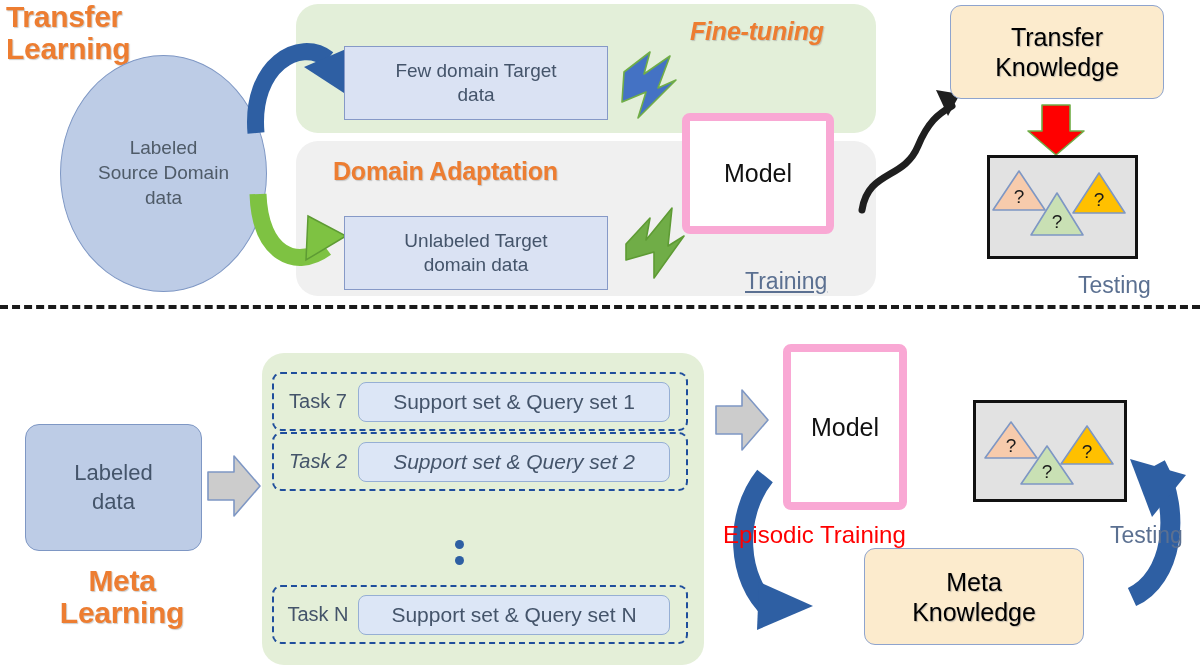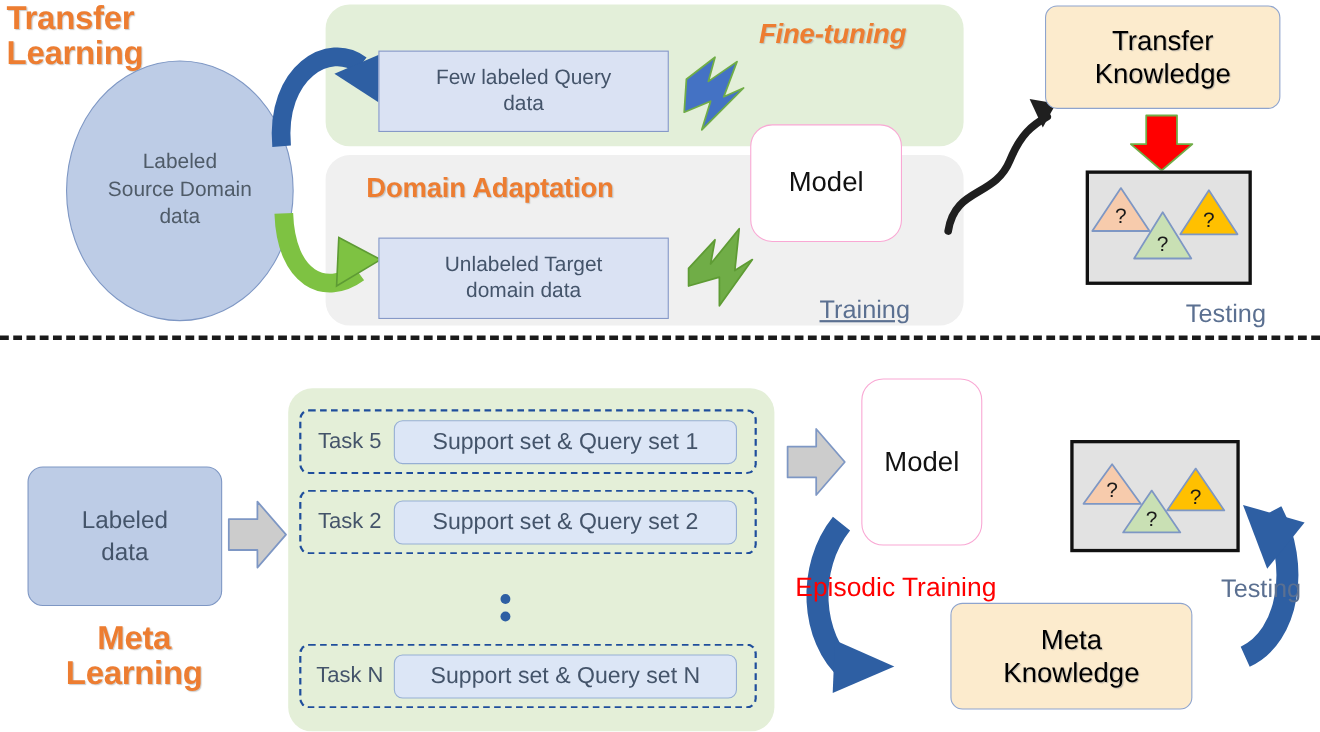--- a/index.html
+++ b/index.html
@@ -33,21 +33,21 @@
     color:#44546A;font-size:19px;line-height:1.25;
   }
 
   .ellipse{
     background:#BDCCE6;border:1.5px solid #7E97C4;border-radius:50%;
     display:flex;align-items:center;justify-content:center;text-align:center;
     color:#4F5B68;font-size:19px;line-height:1.3;
   }
 
   .modelbox{
-    background:#ffffff;border:1px solid #f9a8d4;border-radius:20px;
+    background:#ffffff;border:8px solid #f9a8d4;border-radius:8px;
     display:flex;align-items:center;justify-content:center;
     color:#111;font-size:25px;
   }
 
   .knowbox{
     background:#FCEBCD;border:1.5px solid #8EA4CE;border-radius:11px;
     display:flex;align-items:center;justify-content:center;text-align:center;
     color:#000;font-size:25px;line-height:1.2;
     text-shadow:1px 1px 1px rgba(150,150,150,.6);
   }
@@ -112,21 +112,21 @@
 
   <svg class="abs" style="left:240px;top:190px;" width="130" height="110" viewBox="0 0 130 110">
     <path d="M18,4 C20,64 56,80 86,58" fill="none" stroke="#7EC242" stroke-width="17" stroke-linecap="butt" stroke-linejoin="round"></path>
     <path d="M68,26 L106,46 L66,70 Z" fill="#7EC242" stroke="#5E9B34" stroke-width="1.5"></path>
   </svg>
 
   <div class="abs phase-title" style="left:690px;top:17px;font-style:italic;">Fine-tuning</div>
 
   <div class="abs databox" style="left:344px;top:46px;width:262px;height:72px;">
     <div>
-      <div>Few labeled Query</div>
+      <div>Few domain Target</div>
       <div>data</div>
     </div>
   </div>
 
   <svg class="abs" style="left:618px;top:50px;" width="82" height="70" viewBox="0 0 82 70">
     <path d="M6,22 L32,2 L26,24 L52,6 L40,38 L58,30 L20,68 L28,42 L4,52 Z" fill="#4472C4" stroke="#70AD47" stroke-width="1.6" stroke-linejoin="round"></path>
   </svg>
 
   <div class="abs databox" style="left:344px;top:216px;width:262px;height:72px;">
     <div>
@@ -192,24 +192,24 @@
   <svg class="abs" style="left:206px;top:452px;" width="56" height="68" viewBox="0 0 56 68">
     <path d="M2,20 L28,20 L28,4 L54,34 L28,64 L28,48 L2,48 Z" fill="#CCCCCC" stroke="#7E97C4" stroke-width="1.6" stroke-linejoin="round"></path>
   </svg>
 
   <div class="abs section-title" style="left:22px;top:565px;width:200px;text-align:center;">
     <div>Meta</div>
     <div>Learning</div>
   </div>
 
   <div class="abs taskrow" style="left:272px;top:372px;width:412px;height:55px;">
-    <div class="tasklabel">Task 5</div>
+    <div class="tasklabel">Task 7</div>
     <div class="taskset">Support set &amp; Query set 1</div>
   </div>
-  <div class="abs taskrow" style="left:272px;top:445px;width:412px;height:55px;">
+  <div class="abs taskrow" style="left:272px;top:432px;width:412px;height:55px;font-style:italic;">
     <div class="tasklabel">Task 2</div>
     <div class="taskset">Support set &amp; Query set 2</div>
   </div>
   <div class="abs taskrow" style="left:272px;top:585px;width:412px;height:55px;">
     <div class="tasklabel">Task N</div>
     <div class="taskset">Support set &amp; Query set N</div>
   </div>
 
   <div class="abs" style="left:455px;top:540px;">
     <div class="dot"></div>

